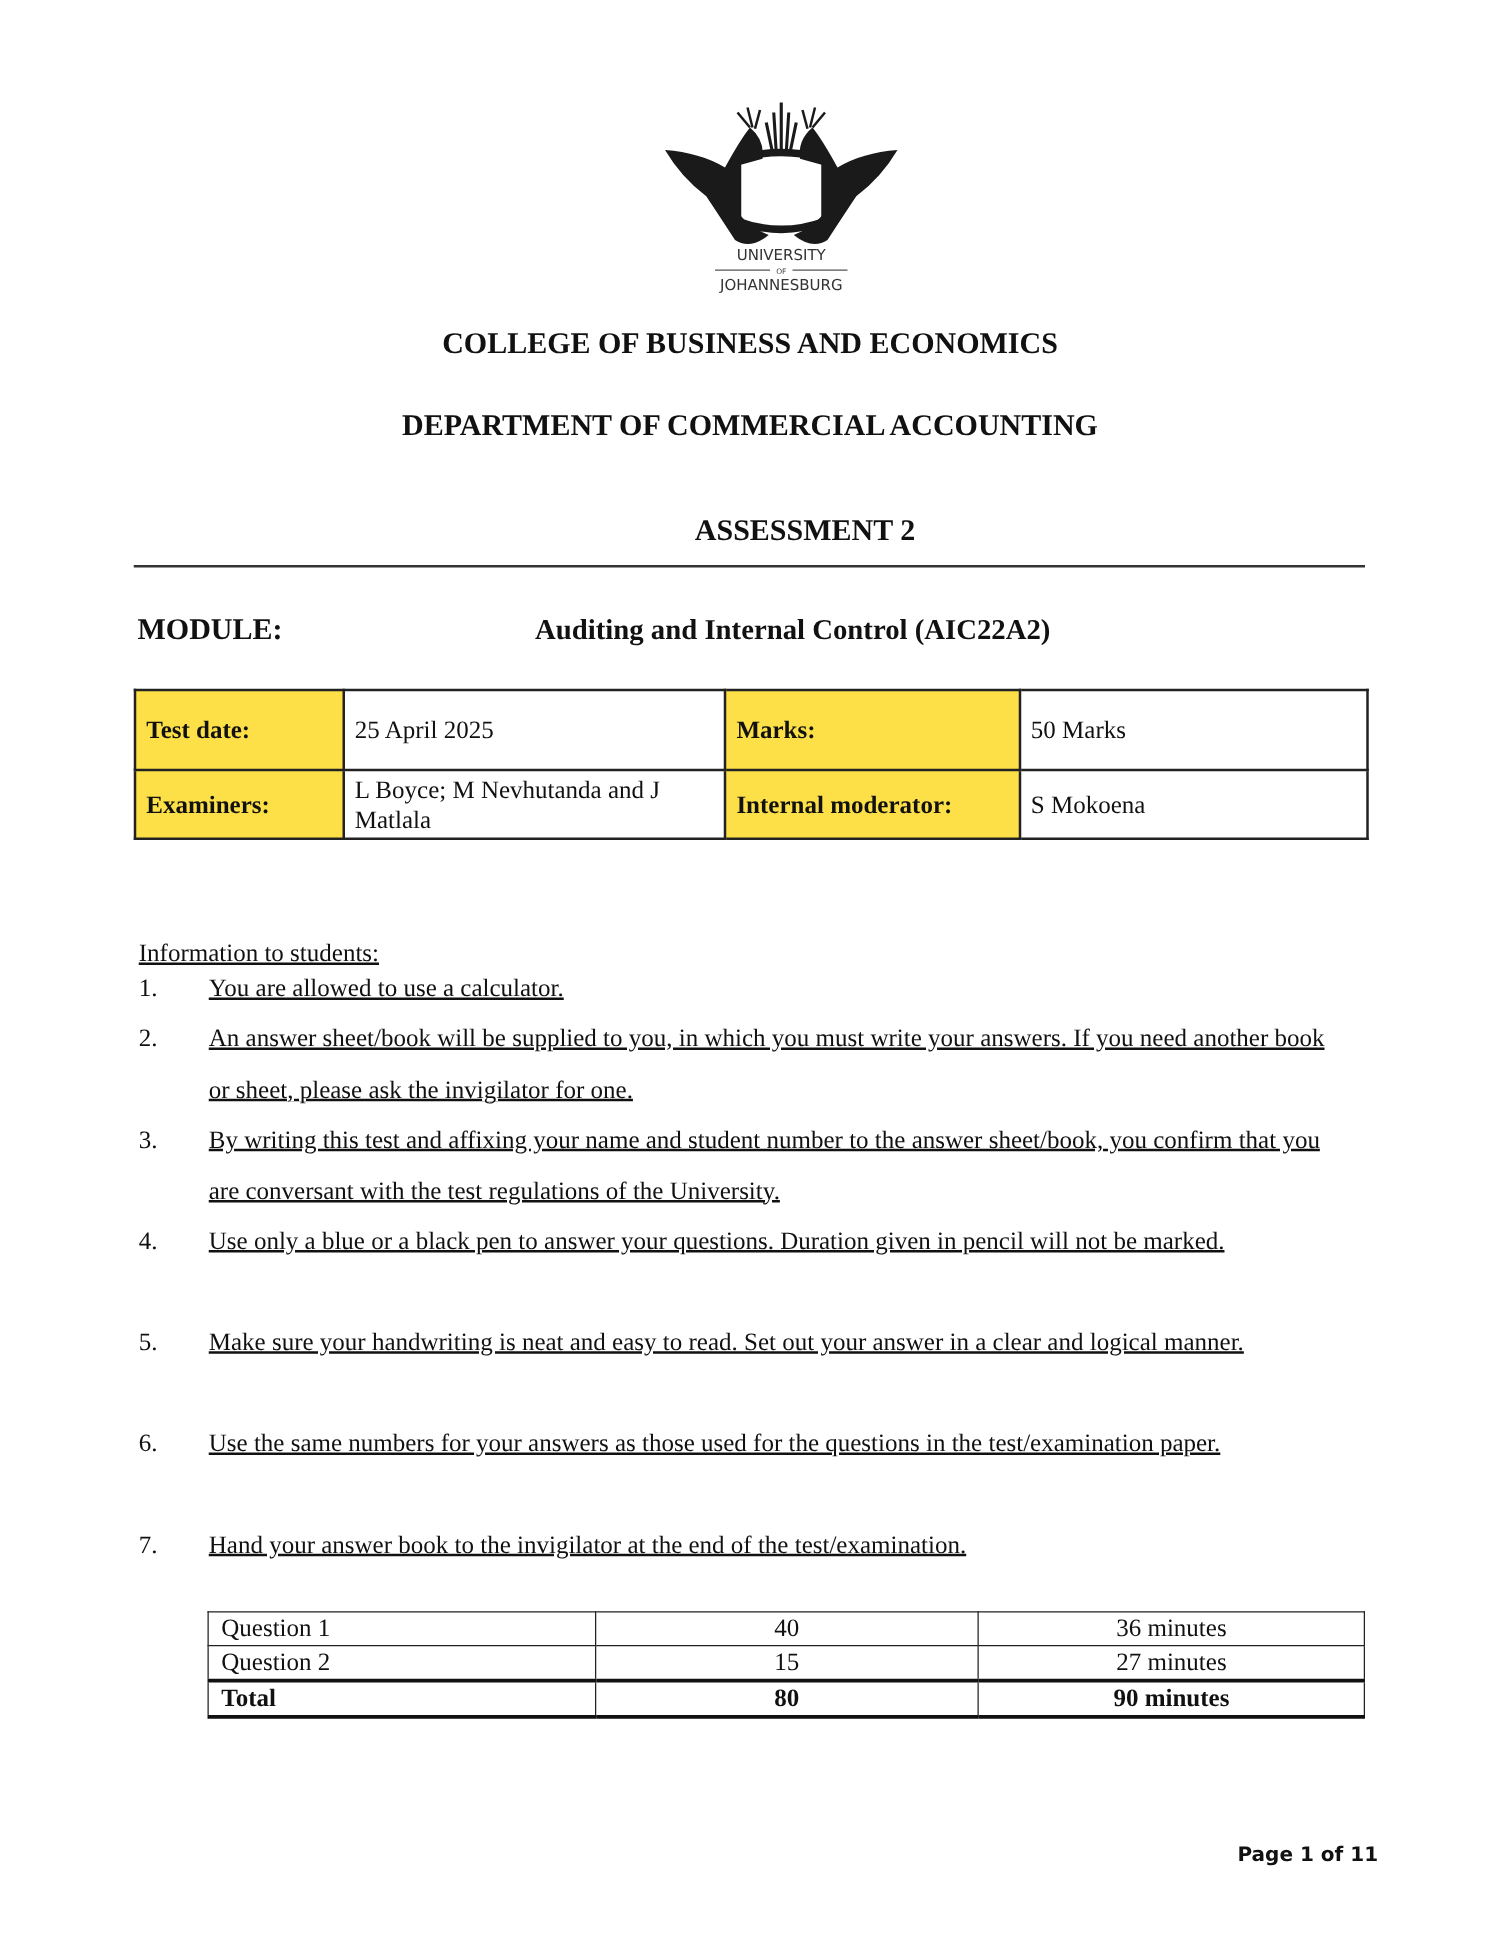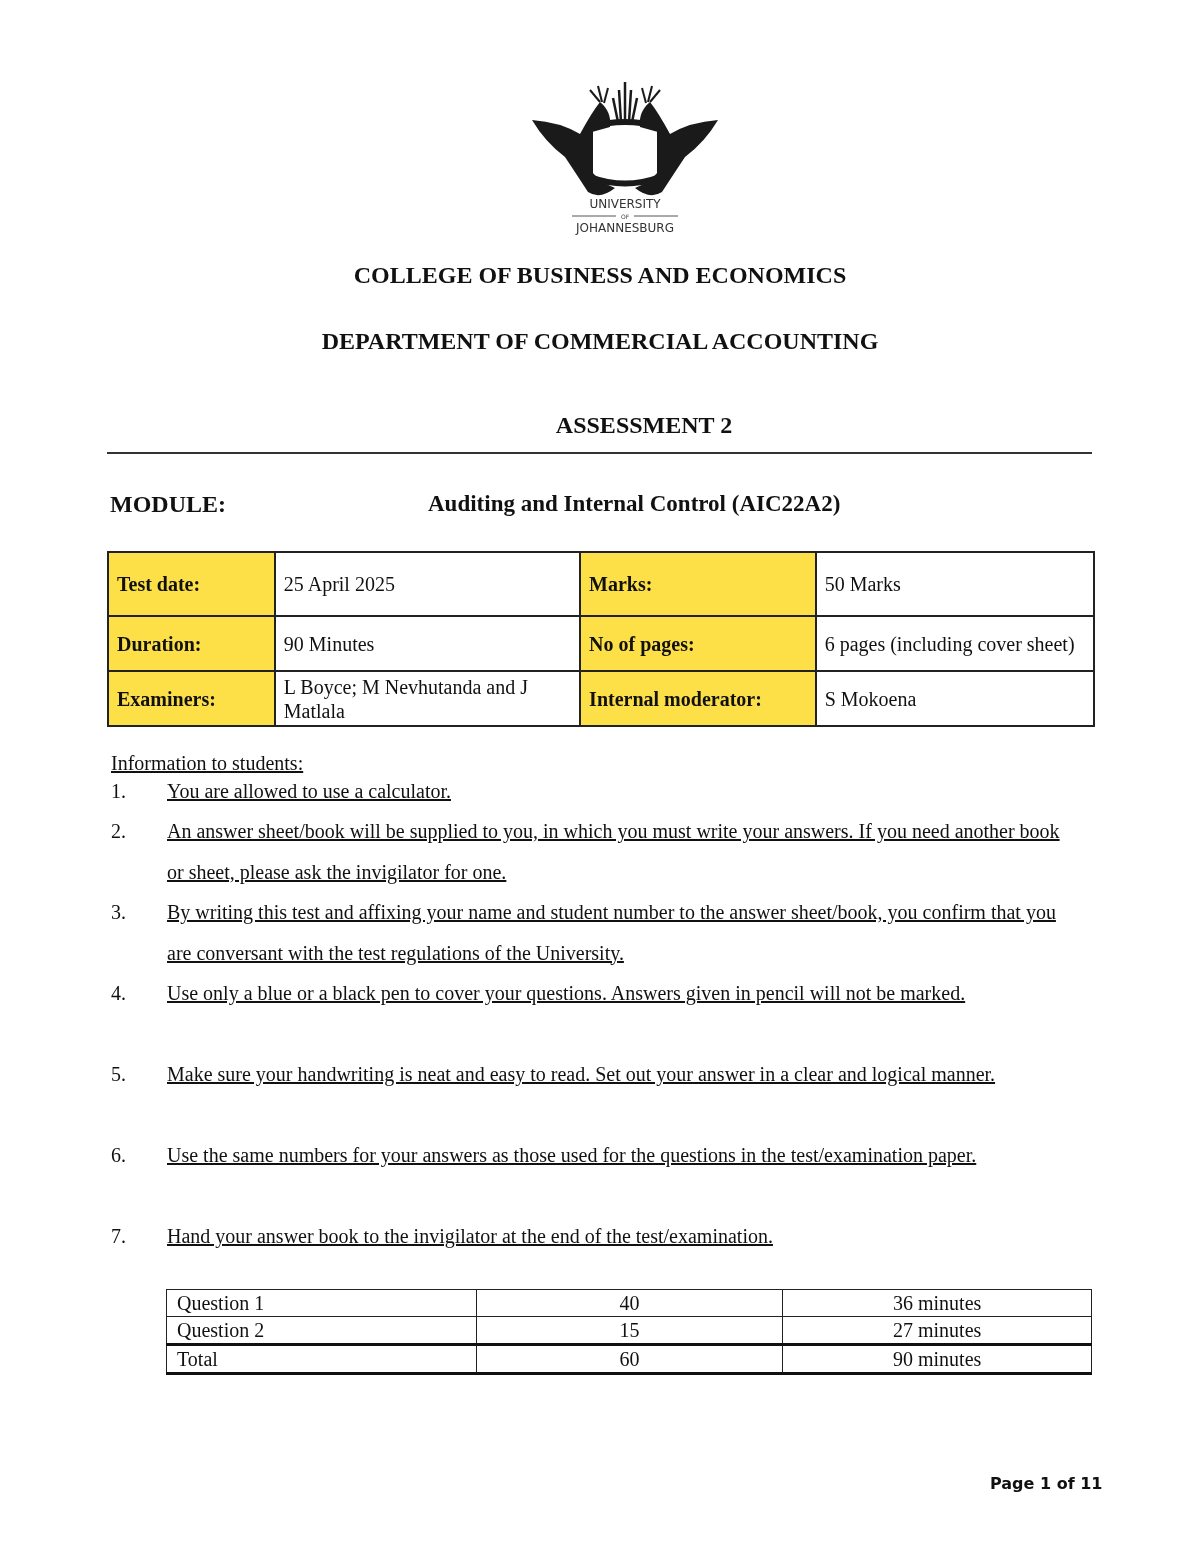--- a/index.html
+++ b/index.html
@@ -13,21 +13,21 @@
   table.info td { border:2px solid #222; padding:0 8px; vertical-align:middle; line-height:24px; }
   table.info td.lab { background:#fde047; font-weight:bold; }
   .instr-title { position:absolute; left:111px; top:752px; font-size:20px; text-decoration:underline; }
   .item { position:absolute; left:111px; width:960px; font-size:20px; line-height:40.5px; }
   .item .num { position:absolute; left:0; top:0; }
   .item .txt { position:absolute; left:56px; width:900px;text-decoration:underline; }
   table.marks { position:absolute; left:166px; top:1289px; width:926px; border-collapse:collapse; font-size:20px; }
   table.marks td { border:1.5px solid #222; height:26px; padding:0 10px; line-height:24px; }
   table.marks td.c { text-align:center; }
   table.marks tr.hdr td { font-weight:bold; }
-  table.marks tr.total td { font-weight:normal; border-top:3px solid #111; border-bottom:3px solid #111; }
+  table.marks tr.total td { font-weight:bold; border-top:3px solid #111; border-bottom:3px solid #111; }
   .pagenum { position:absolute; left:990px; top:1474px; font-family:"DejaVu Sans", sans-serif; font-weight:bold; font-size:16px; }
 </style>
 </head>
 <body>
 
 <div class="logo">
   <svg width="210" height="170" viewBox="0 0 210 170">
 
     <g stroke="#1a1a1a" stroke-width="2.5" fill="none">
       <line x1="105" y1="10" x2="105" y2="50"></line>
@@ -76,26 +76,20 @@
       <col style="width:279px">
     </colgroup>
   <tbody>
       <tr style="height:64px">
     <td class="lab">Test date:</td>
     <td>25 April 2025</td>
     <td class="lab">Marks:</td>
     <td>50 Marks</td>
   </tr>
   <tr style="height:55px">
-    <td class="lab">Duration:</td>
-    <td>90 Minutes</td>
-    <td class="lab">No of pages:</td>
-    <td>6 pages (including cover sheet)</td>
-  </tr>
-  <tr style="height:55px">
     <td class="lab">Examiners:</td>
     <td>L Boyce; M Nevhutanda and J Matlala</td>
     <td class="lab">Internal moderator:</td>
     <td>S Mokoena</td>
   </tr>
 </tbody>
   </table>
 
 <div class="instr-title">Information to students:</div>
 
@@ -106,21 +100,21 @@
 <div class="item" style="top:811px;">
   <span class="num">2.</span>
   <span class="txt">An answer sheet/book will be supplied to you, in which you must write your answers. If you need another book or sheet, please ask the invigilator for one.</span>
 </div>
 <div class="item" style="top:892px;">
   <span class="num">3.</span>
   <span class="txt">By writing this test and affixing your name and student number to the answer sheet/book, you confirm that you are conversant with the test regulations of the University.</span>
 </div>
 <div class="item" style="top:973px;">
   <span class="num">4.</span>
-  <span class="txt">Use only a blue or a black pen to cover your questions. Answers given in pencil will not be marked.</span>
+  <span class="txt">Use only a blue or a black pen to answer your questions. Duration given in pencil will not be marked.</span>
 </div>
 <div class="item" style="top:1054px;">
   <span class="num">5.</span>
   <span class="txt">Make sure your handwriting is neat and easy to read. Set out your answer in a clear and logical manner.</span>
 </div>
 <div class="item" style="top:1135px;">
   <span class="num">6.</span>
   <span class="txt">Use the same numbers for your answers as those used for the questions in the test/examination paper.</span>
 </div>
 <div class="item" style="top:1216px;">
@@ -140,19 +134,19 @@
     <td class="c">40</td>
     <td class="c">36 minutes</td>
   </tr>
   <tr>
     <td>Question 2</td>
     <td class="c">15</td>
     <td class="c">27 minutes</td>
   </tr>
   <tr class="total">
     <td>Total</td>
-    <td class="c">60</td>
+    <td class="c">80</td>
     <td class="c">90 minutes</td>
   </tr>
 </tbody>
   </table>
 
 <div class="pagenum">Page 1 of 11</div>
 
 </body></html>

